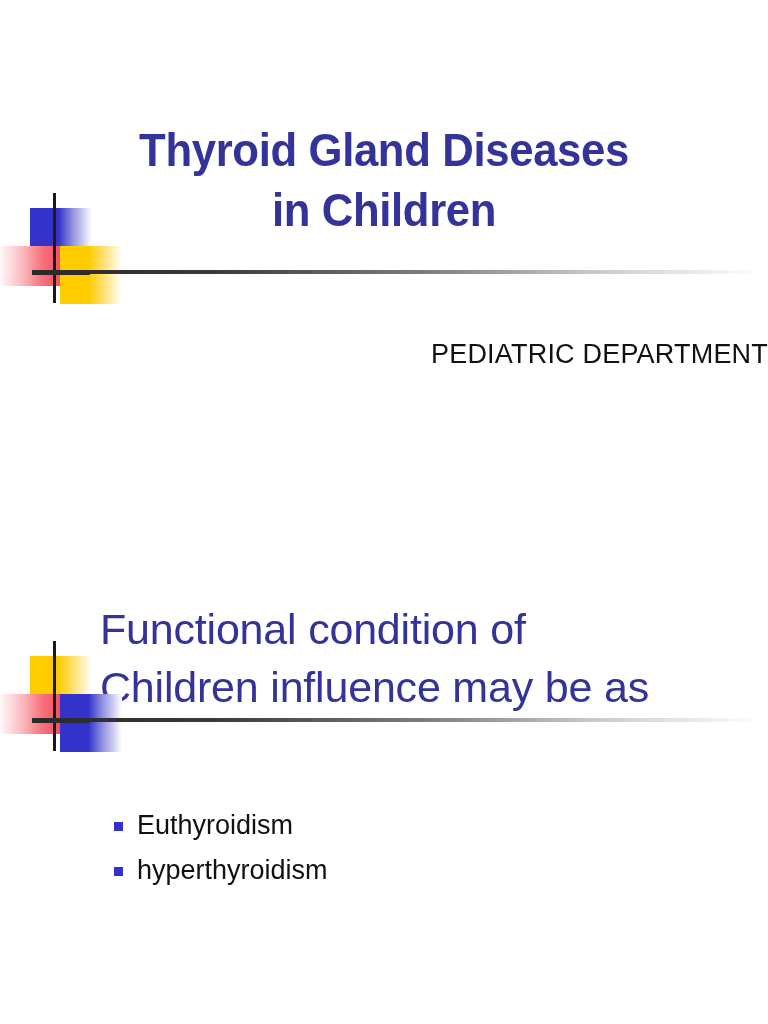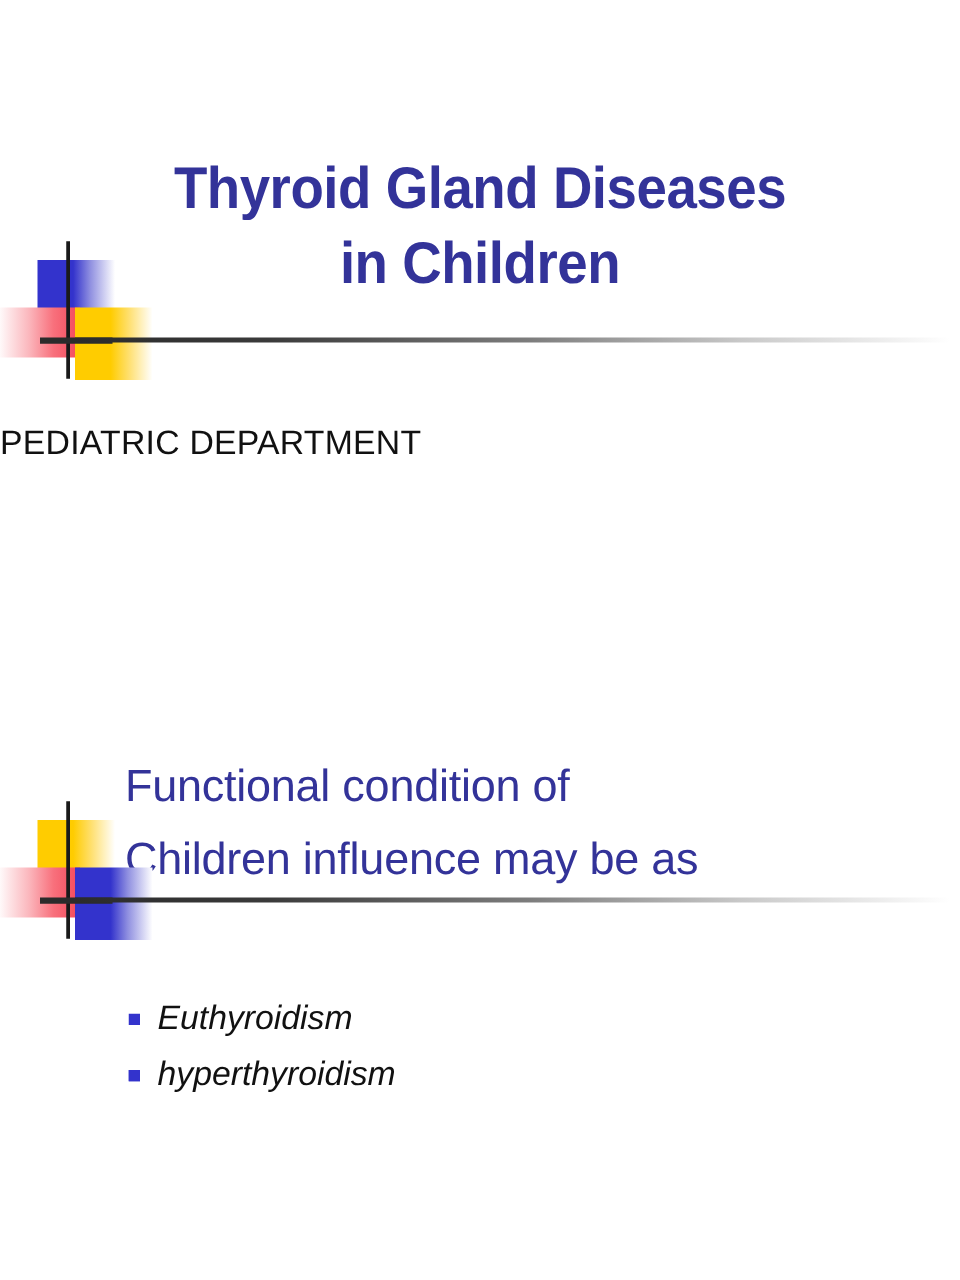--- a/index.html
+++ b/index.html
@@ -91,56 +91,55 @@
     transform: scaleX(0.93);
     transform-origin: center;
     white-space: nowrap;
   }
 
   #subtitle-block {
     position: absolute;
     left: 0;
     top: 330px;
     width: 768px;
-    text-align: left;
+    text-align: right;
   }
   .subtitle-line {
     color: #111111;
     font-size: 27px;
     line-height: 48px;
     font-weight: normal;
     letter-spacing: 0.2px;
     white-space: nowrap;
   }
 
   
   #section-heading {
     position: absolute;
     left: 100px;
     top: 600px;
     width: 640px;
   }
   .heading-line {
     color: #333399;
-    font-size: 36px;
+    font-size: 43px;
     line-height: 58px;
     font-weight: normal;
     letter-spacing: -0.2px;
     white-space: nowrap;
   }
 
   #bullet-list {
     position: absolute;
     left: 96px;
     top: 788px;
     width: 620px;
     list-style: none;
-    margin: 4px;
+    margin: 15px;
     padding: 0;
-    font-style: italic;
   }
   #bullet-list li {
     position: relative;
     padding-left: 26px;
     color: #111111;
     font-size: 27px;
     line-height: 45px;
     white-space: nowrap;
   }
   #bullet-list li .bullet-marker {

